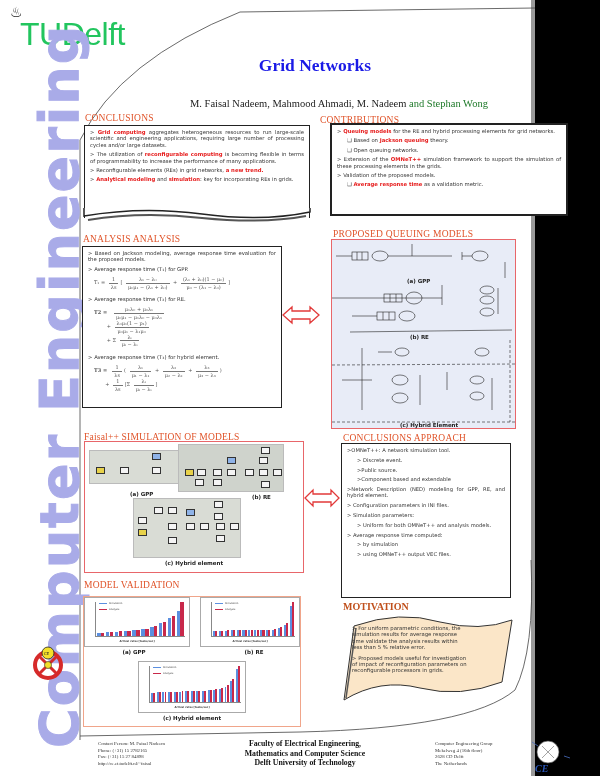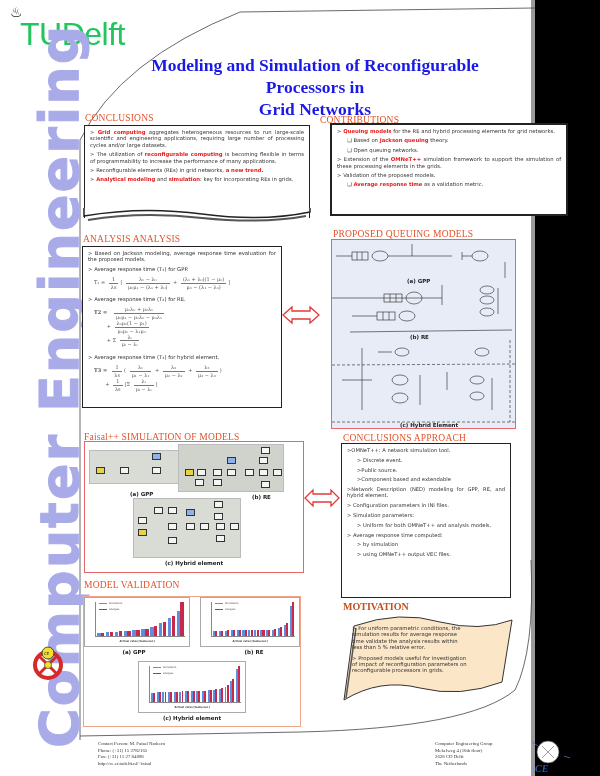--- a/index.html
+++ b/index.html
@@ -103,22 +103,24 @@
   <svg class="ce-badge" viewBox="0 0 36 36">
     <circle cx="18" cy="20" r="13" fill="none" stroke="#d62a2a" stroke-width="4"></circle>
     <line x1="9" y1="11" x2="27" y2="29" stroke="#d62a2a" stroke-width="3"></line>
     <line x1="27" y1="11" x2="9" y2="29" stroke="#d62a2a" stroke-width="3"></line>
     <circle cx="18" cy="8" r="6" fill="#f4e02a" stroke="#222" stroke-width="0.8"></circle>
     <circle cx="18" cy="20" r="3.5" fill="#f4e02a" stroke="#222" stroke-width="0.6"></circle>
     <text x="14" y="10" font-size="4" font-family="DejaVu Sans, sans-serif" fill="#222">CE</text>
   </svg>
 
   <div class="title">
-    <div>Modeling and Simulation of Reconfigurable Processors in</div>
     <div>Grid Networks</div>
+  </div>
+  <div class="authors">
+    <span>M. Faisal Nadeem, Mahmood Ahmadi, M. Nadeem </span><span class="green">and Stephan Wong</span>
   </div>
 
   <div class="sec-title" style="left:85px;top:113px;">CONCLUSIONS</div>
   <div class="box motivation-box">
     <p>&gt; <span class="red">Grid computing</span><span> aggregates heterogeneous resources to run large-scale scientific and engineering applications, requiring large number of processing cycles and/or large datasets.</span></p>
     <p>&gt; <span>The utilization of </span><span class="red">reconfigurable computing</span><span> is becoming flexible in terms of programmability to increase the performance of many applications.</span></p>
     <p>&gt; <span>Reconfigurable elements (REs) in grid networks, </span><span class="red">a new trend.</span></p>
     <p>&gt; <span class="red">Analytical modeling</span><span> and </span><span class="red">simulation</span><span>: key for incorporating REs in grids.</span></p>
   </div>
   <svg class="motivation-wave" viewBox="0 0 230 16">
@@ -492,20 +494,25 @@
     <p>&gt; <span>For uniform parametric conditions, the simulation results for average response time validate the analysis results within less than 5 % relative error.</span></p>
     <p>&gt; <span>Proposed models useful for investigation of impact of reconfiguration parameters on reconfigurable processors in grids.</span></p>
   </div>
 
   <div class="footer-left">
     <div>Contact Person: M. Faisal Nadeem</div>
     <div>Phone: (+31) 15 2782165</div>
     <div>Fax: (+31) 15 27 84898</div>
     <div>http://ce.et.tudelft.nl/~faisal</div>
   </div>
+  <div class="footer-center">
+    <div>Faculty of Electrical Engineering,</div>
+    <div>Mathematics and Computer Science</div>
+    <div>Delft University of Technology</div>
+  </div>
   <div class="footer-right">
     <div>Computer Engineering Group</div>
     <div>Mekelweg 4 (16th floor)</div>
     <div>2628 CD Delft</div>
     <div>The Netherlands</div>
   </div>
   <svg class="ce-footer-logo" viewBox="0 0 42 38">
     <circle cx="18" cy="14" r="11" fill="#fff" stroke="#555" stroke-width="0.7"></circle>
     <path d="M12 8 L24 20 M24 8 L12 20" stroke="#666" stroke-width="0.6"></path>
     <path d="M2 4 L8 8 M34 18 L40 20" stroke="#4a6fc2" stroke-width="0.8"></path>

